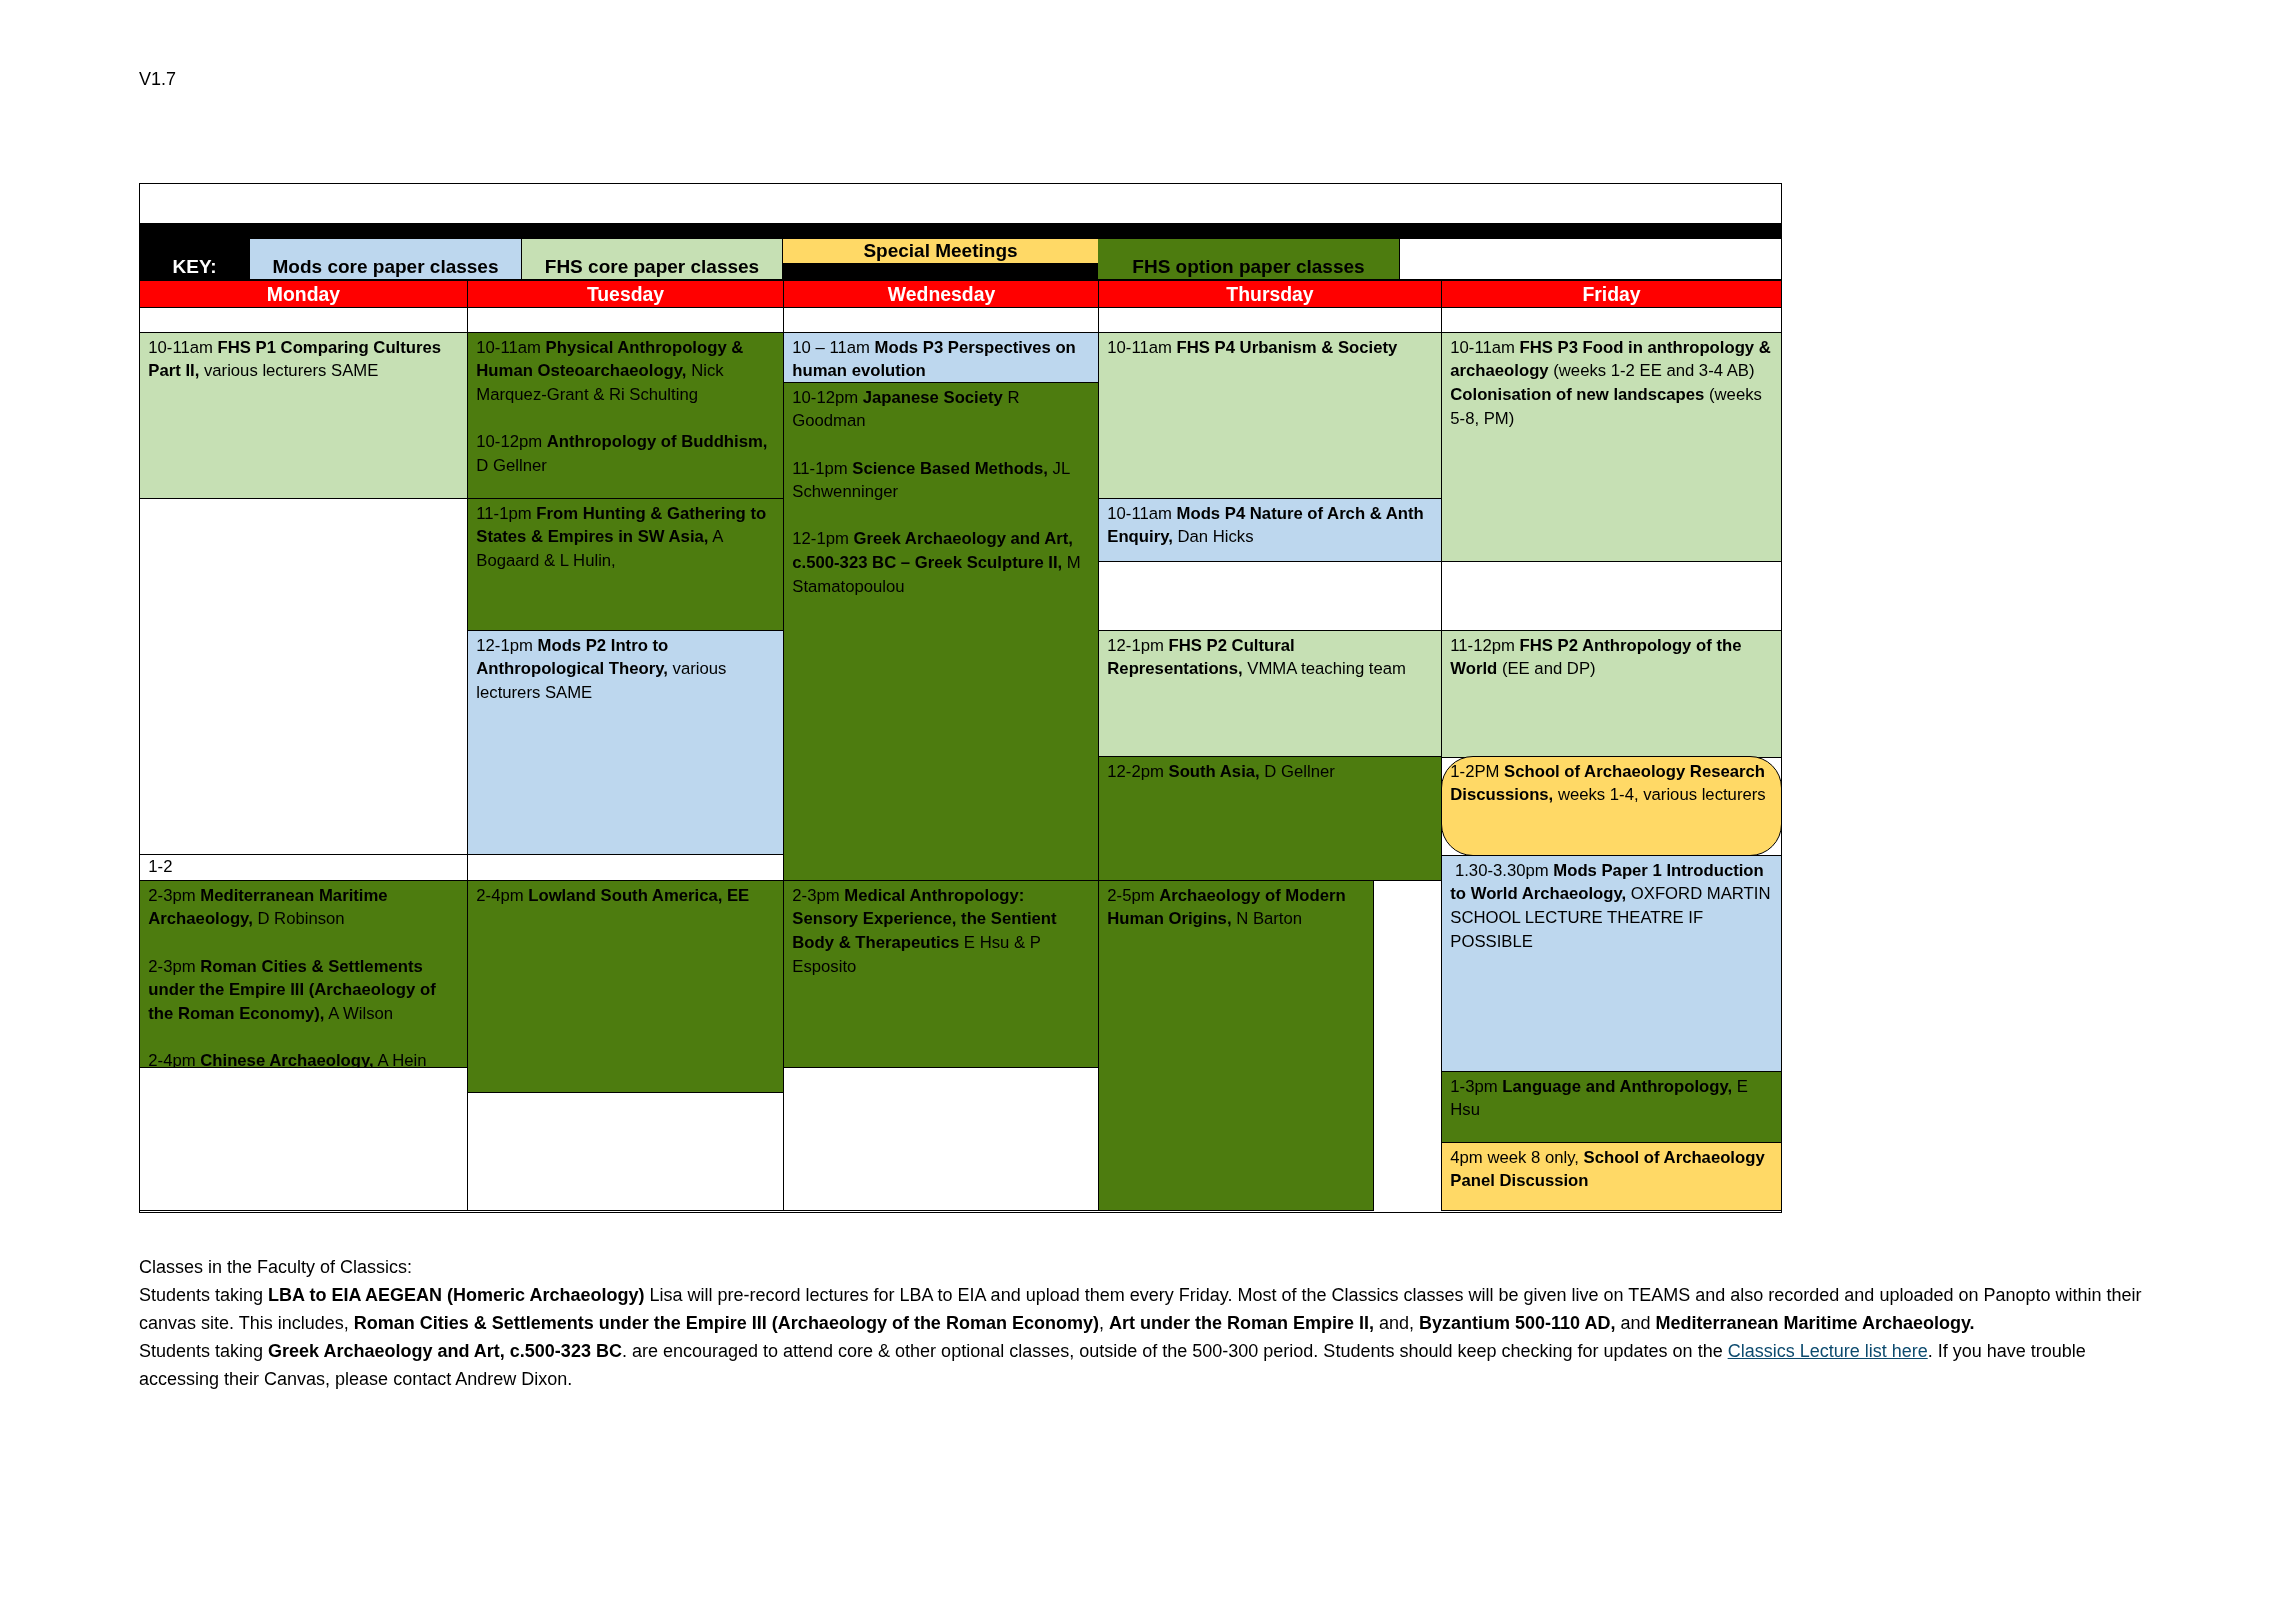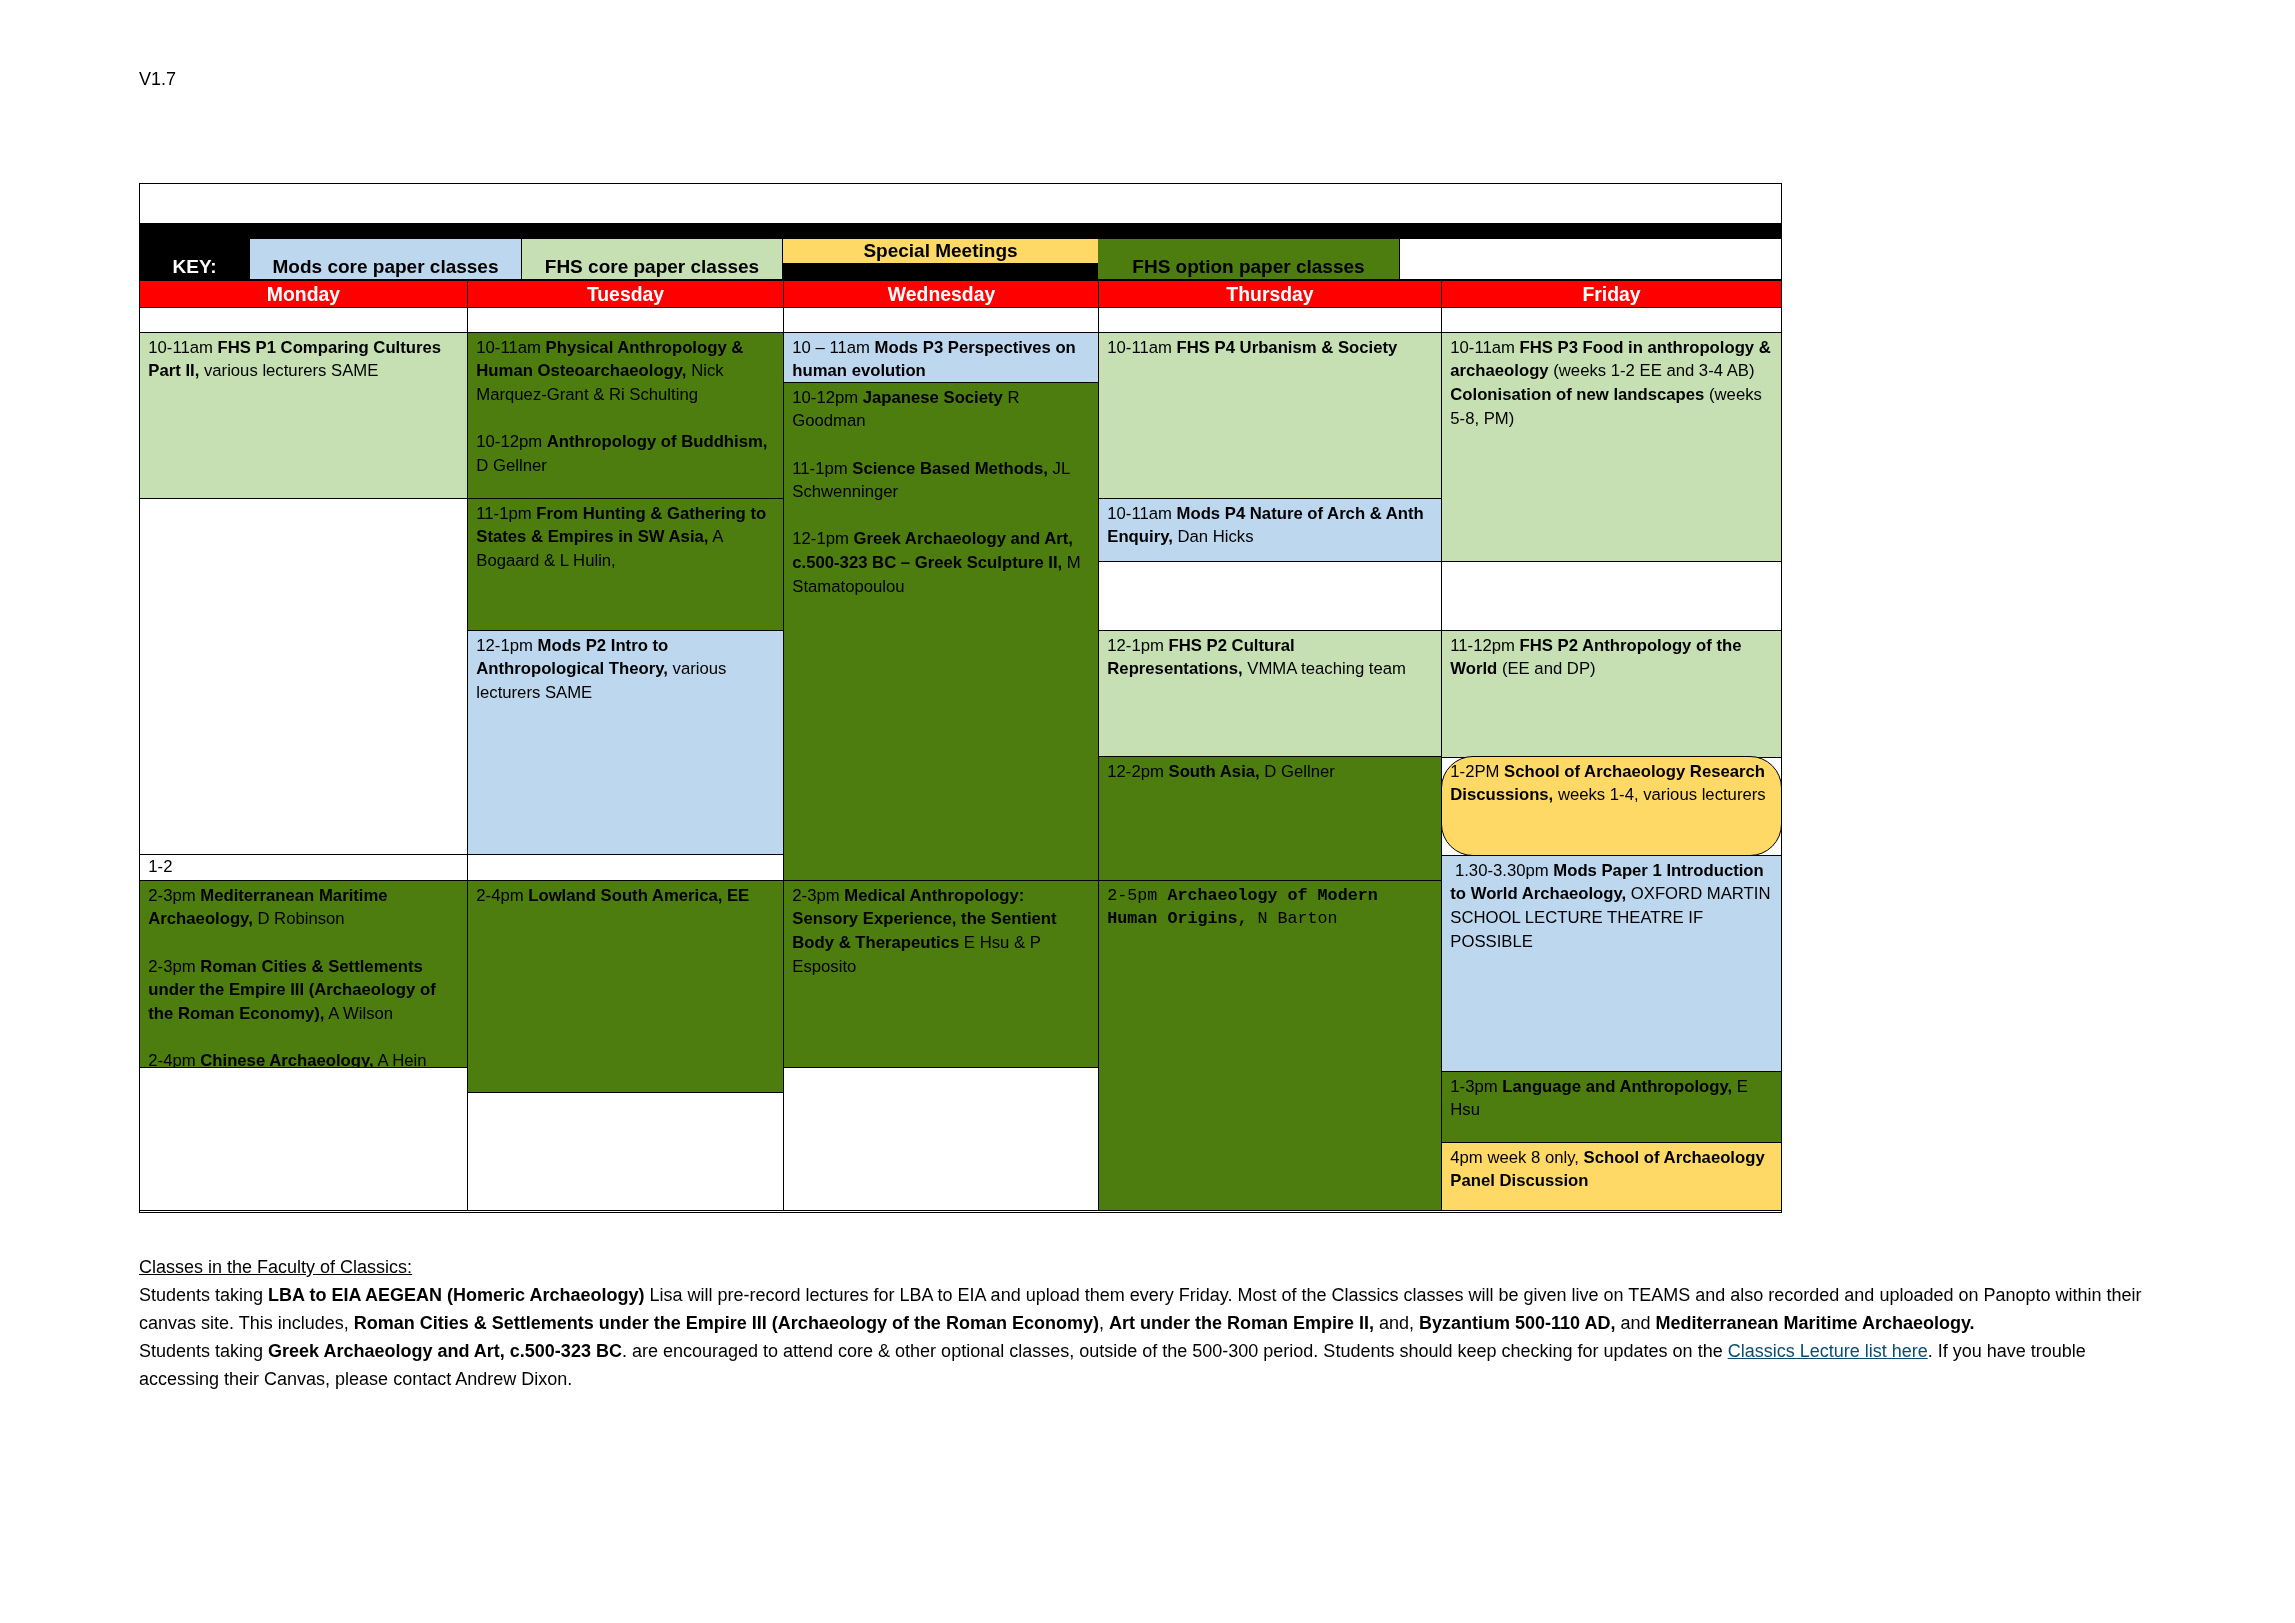--- a/index.html
+++ b/index.html
@@ -18,21 +18,21 @@
   .cell { border:1.4px solid #000; padding:2.8px 8.3px; font-size:16.7px; line-height:23.6px; overflow:hidden; }
   .cell p { margin:0; }
   .cell p + p { margin-top:23.6px; }
   .blue { background:#BDD7EE; }
   .green { background:#C6E0B4; }
   .yellow { background:#FFD966; }
   .peach { background:#4d7c0f; }
   .white { background:#fff; }
   b { font-weight:bold; }
   .notes { position:absolute; left:139px; top:1253px; width:2026px; font-size:18px; line-height:28px; }
-  .notes .hd { text-decoration:underline; }
+  .notes .hd { }
   .notes a { color:#0c4a6e; text-decoration:underline; }
 </style>
 </head>
 <body>
 
 <div class="version">V1.7</div>
 
 <div class="abs titlebar" style="left:139px; top:183px; width:1643px; height:56px;margin-top:40px;">
   <span>BA Archaeology and Anthropology term card for</span>
   <span class="hl">Hilary Term 2021</span>
@@ -140,21 +140,21 @@
 <div class="abs cell green" style="left:1098px; top:630px; width:344px; height:128px;">
   <p><span>12-1pm</span>
      <b>FHS P2 Cultural Representations,</b>
      <span>VMMA teaching team</span></p>
 </div>
 <div class="abs cell peach" style="left:1098px; top:756px; width:344px; height:125px;">
   <p><span>12-2pm</span>
      <b>South Asia,</b>
      <span>D Gellner</span></p>
 </div>
-<div class="abs cell peach" style="left:1098px; top:880px; width:344px; height:331px;font-family:Liberation Mono, monospace;">
+<div class="abs cell peach" style="left:1098px; top:880px; width:276px; height:331px;">
   <p><span>2-5pm</span>
      <b>Archaeology of Modern Human Origins,</b>
      <span>N Barton</span></p>
 </div>
 
 <div class="abs cell green" style="left:1441px; top:332px; width:341px; height:230px;">
   <p><span>10-11am</span>
      <b>FHS P3 Food in anthropology &amp; archaeology</b>
      <span>(weeks 1-2 EE and 3-4 AB)</span>
      <b>Colonisation of new landscapes</b>

